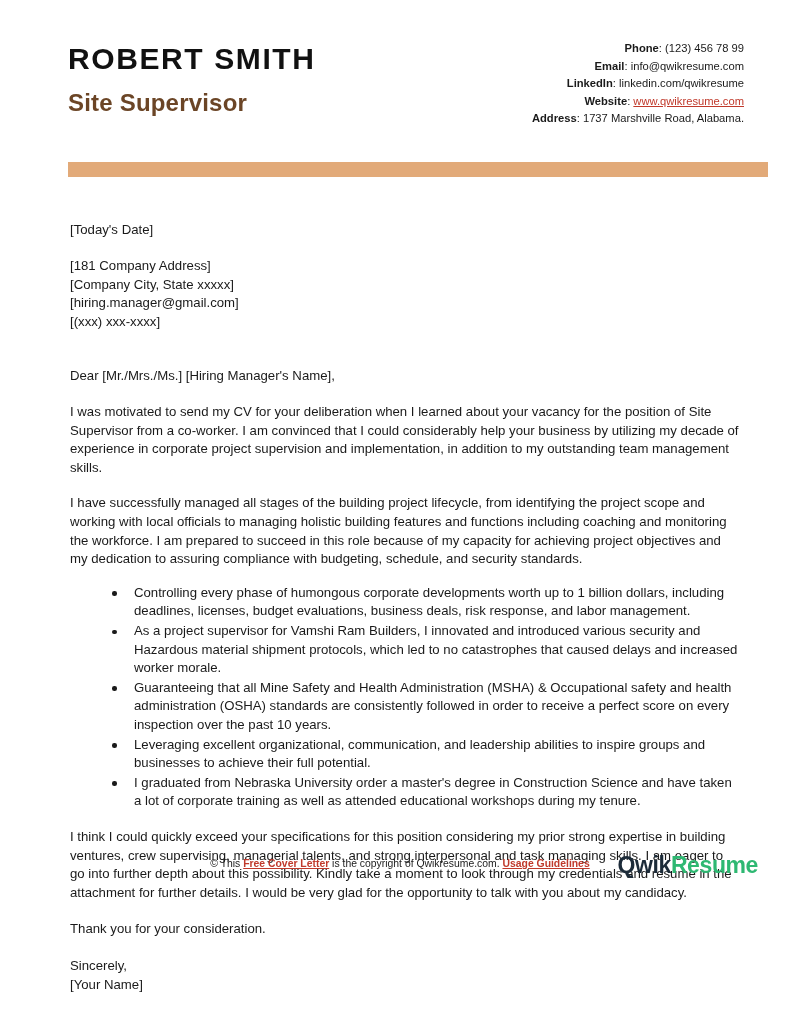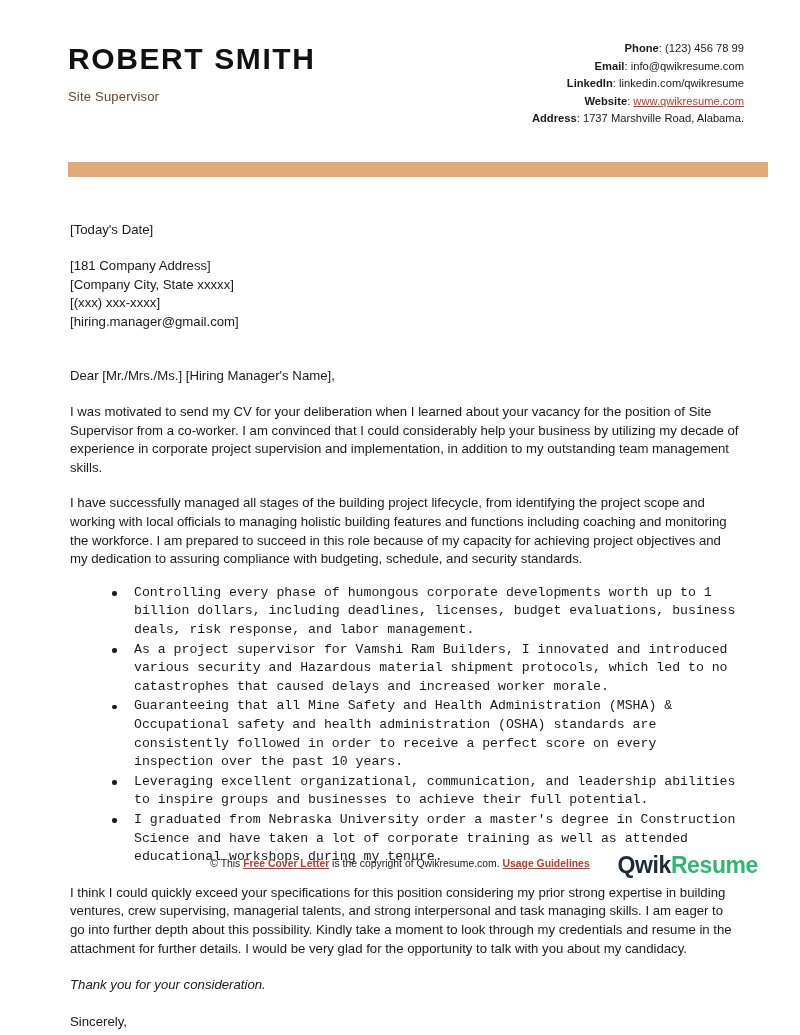--- a/index.html
+++ b/index.html
@@ -37,22 +37,22 @@
   .full-name {
     font-size: 30px;
     font-weight: bold;
     letter-spacing: 1.6px;
     color: #111111;
     line-height: 1.1;
     margin: 0;
     white-space: nowrap;
   }
   .job-title {
-    font-size: 13px;
-    font-weight: normal;
+    font-size: 24px;
+    font-weight: bold;
     color: #6b4526;
     margin-top: 14px;
     letter-spacing: 0.2px;
     white-space: nowrap;
   }
   .contact-block {
     text-align: right;
     font-size: 11.2px;
     line-height: 17.5px;
     color: #1a1a1a;
@@ -103,35 +103,33 @@
   }
   ul.bullets {
     margin: 15px 0 0 0;
     padding-left: 42px;
     list-style: none;
   }
   ul.bullets li {
     position: relative;
     margin-bottom: 1px;
     padding-left: 22px;
-    font-family: Liberation Mono, monospace;
   }
   ul.bullets li::before {
     content: "";
     position: absolute;
     left: 0;
     top: 7.5px;
     width: 4.5px;
     height: 4.5px;
     background: #1a1a1a;
     border-radius: 50%;
   }
   .closing-thanks {
     margin-top: 18px;
-    font-style: italic;
   }
   .signoff {
     margin-top: 18px;
   }
   .signoff div {
     white-space: nowrap;
   }
 
   
   .footer {
@@ -202,22 +200,22 @@
   </div>
 
   <div class="accent-bar"></div>
 
   <div class="content">
 
     <div class="recipient">
       <div class="date-line">[Today's Date]</div>
       <div>[181 Company Address]</div>
       <div>[Company City, State xxxxx]</div>
+      <div>[hiring.manager@gmail.com]</div>
       <div>[(xxx) xxx-xxxx]</div>
-      <div>[hiring.manager@gmail.com]</div>
     </div>
 
     <div class="salutation">Dear [Mr./Mrs./Ms.] [Hiring Manager's Name],</div>
 
     <div class="para">I was motivated to send my CV for your deliberation when I learned about your vacancy for the position of Site Supervisor from a co-worker. I am convinced that I could considerably help your business by utilizing my decade of experience in corporate project supervision and implementation, in addition to my outstanding team management skills.</div>
 
     <div class="para">I have successfully managed all stages of the building project lifecycle, from identifying the project scope and working with local officials to managing holistic building features and functions including coaching and monitoring the workforce. I am prepared to succeed in this role because of my capacity for achieving project objectives and my dedication to assuring compliance with budgeting, schedule, and security standards.</div>
 
     <ul class="bullets">
       <li>Controlling every phase of humongous corporate developments worth up to 1 billion dollars, including deadlines, licenses, budget evaluations, business deals, risk response, and labor management.</li>

